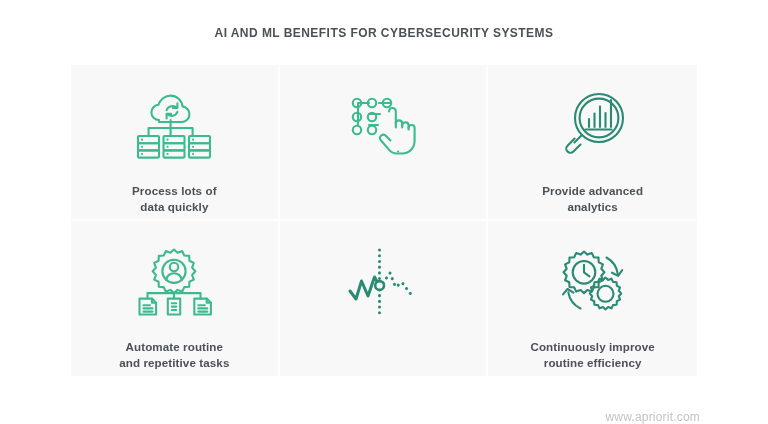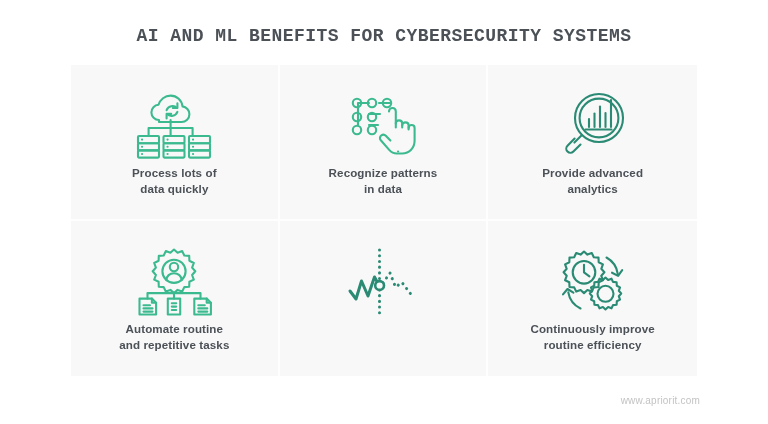--- a/index.html
+++ b/index.html
@@ -19,27 +19,26 @@
     background: #ffffff;
   }
 
   
   .title {
     position: absolute;
     left: 0;
     top: 26px;
     width: 768px;
     text-align: center;
-    font-size: 18px;
+    font-size: 12px;
     font-weight: bold;
     letter-spacing: 0.45px;
     color: #4b5157;
     text-transform: uppercase;
     white-space: nowrap;
-    font-family: Liberation Mono, monospace;
   }
 
   
   .grid-panel {
     position: absolute;
     left: 71px;
     top: 65px;
     width: 626px;
     height: 311px;
     background: #f8f8f8;
@@ -69,35 +68,36 @@
   .icon-wrap {
     width: 92px;
     height: 78px;
     display: flex;
     align-items: center;
     justify-content: center;
   }
   .icon-wrap svg { display: block; }
 
   .cell-label {
+    margin-top: 18px;
     text-align: center;
     font-size: 11.6px;
     font-weight: bold;
     line-height: 1.42;
     color: #4b5157;
     letter-spacing: 0.1px;
     white-space: pre-line;
   }
 
   
   .footer-url {
     position: absolute;
     right: 68px;
-    bottom: 18px;
-    font-size: 10px;
+    bottom: 0;
+    font-size: 12px;
     color: #c3c3c3;
     letter-spacing: 0.2px;
   }
 </style>
 </head>
 <body>
 
 <div class="slide">
 
   <div class="title">AI AND ML BENEFITS FOR CYBERSECURITY SYSTEMS</div>
@@ -153,22 +153,20 @@
           <circle cx="9" cy="38" r="4.2"></circle>
           <circle cx="24" cy="38" r="4.2"></circle>
 
           <path d="M41 19.5c0-2 1.5-3.5 3.4-3.5s3.4 1.5 3.4 3.5v16"></path>
           <path d="M47.8 31.5c0-1.8 1.4-3.1 3.2-3.1s3.2 1.3 3.2 3.1v4"></path>
           <path d="M54.2 33.5c0-1.8 1.4-3.1 3.2-3.1s3.2 1.3 3.2 3.1v4"></path>
           <path d="M60.6 36c0-1.7 1.3-3 3-3s3 1.3 3 3v12.5c0 7.5-5.1 13-12.5 13h-5.3c-3.2 0-5.6-1.3-7.6-3.6l-8.4-9.6c-1.3-1.5-1.1-3.6.4-4.8 1.4-1.1 3.4-1 4.6.3l4.6 4.8"></path>
           <path d="M50 59.5h.1"></path>
         </svg>
       </div>
-      <div class="cell-label">Recognize patterns
-in data</div>
     </div>
 
     <div class="cell">
       <div class="icon-wrap">
         <svg width="70" height="70" viewBox="0 0 70 70" fill="none" stroke="#2a8a73" stroke-width="2.1" stroke-linecap="round" stroke-linejoin="round">
 
           <circle cx="41" cy="27" r="24"></circle>
 
           <circle cx="41" cy="27" r="19.4"></circle>
 

